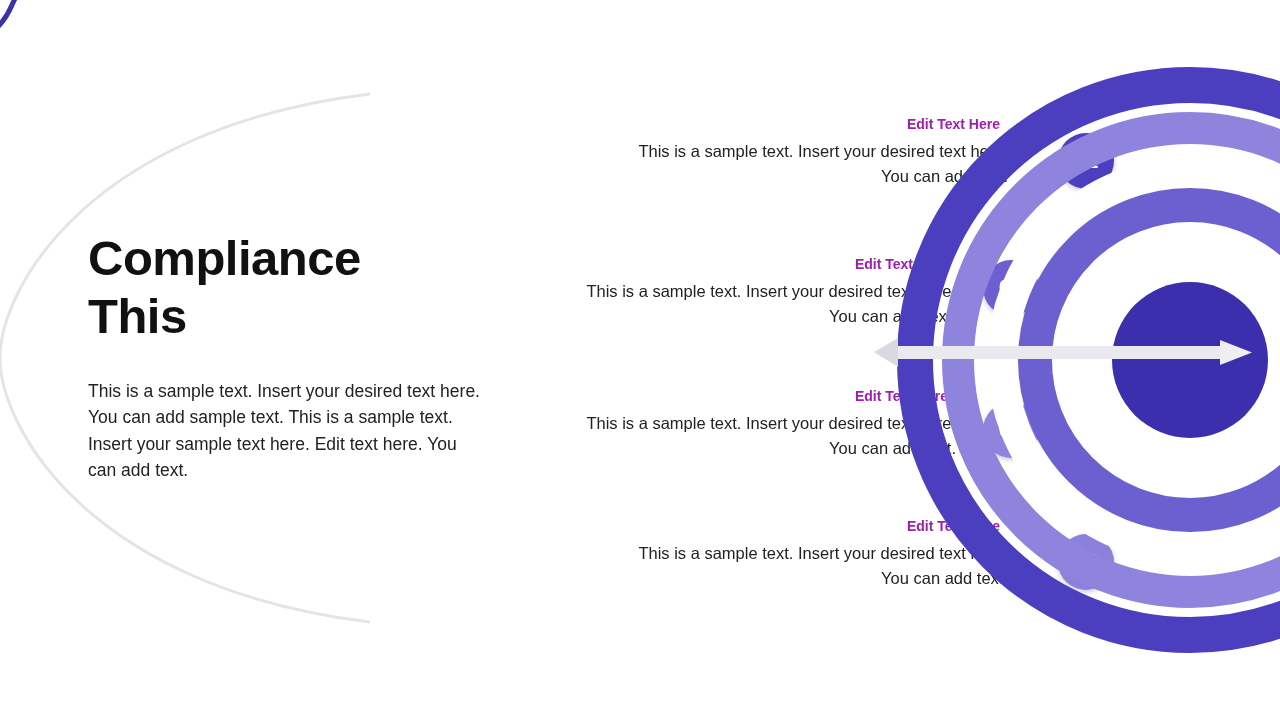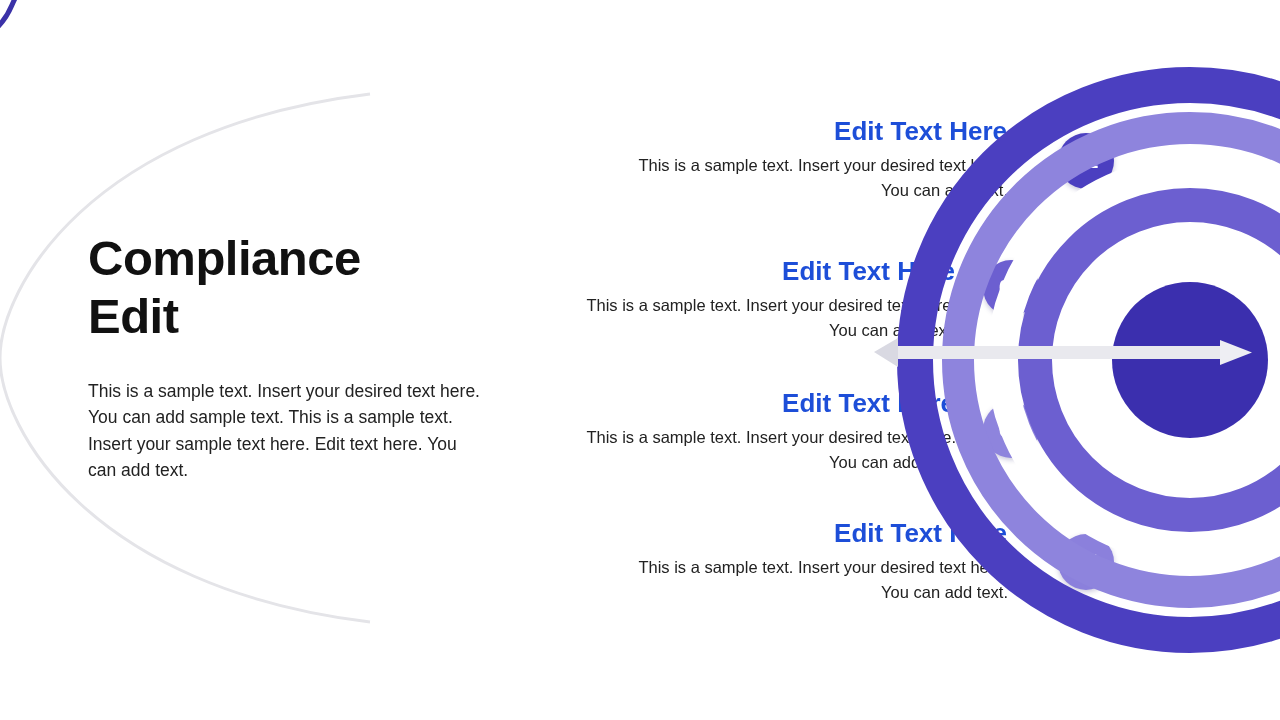--- a/index.html
+++ b/index.html
@@ -56,24 +56,24 @@
     left: 600px;
     top: 110px;
     width: 420px;
   }
   .item {
     position: absolute;
     width: 400px;
     text-align: right;
   }
   .item-title {
-    font-size: 26px;
+    font-size: 14px;
     font-weight: bold;
-    color: #1d4ed8;
-    margin: 0 1px 6px 0;
+    color: #a21caf;
+    margin: 0 8px 6px 0;
     line-height: 1.2;
   }
   .item-desc {
     font-size: 16.5px;
     line-height: 1.5;
     color: #222222;
     margin: 0;
   }
   .item-0 { top: 6px;   left: 8px;  width: 400px; }
   .item-1 { top: 146px; left: -44px; width: 400px; }
@@ -118,21 +118,21 @@
   }
 </style>
 </head>
 <body>
 
 <svg class="deco-swoosh" viewBox="0 0 260 230">
   <path d="M196 -10 C 150 30, 100 30, 72 95 C 55 135, 20 140, -30 128" fill="none" stroke="#3b32a8" stroke-width="5" stroke-linecap="round"></path>
 </svg>
 
 <div class="left-block">
-  <h1 class="slide-title">Compliance Edit</h1>
+  <h1 class="slide-title">Compliance This</h1>
   <p class="slide-subtext">This is a sample text. Insert your desired text here. You can add sample text. This is a sample text. Insert your sample text here. Edit text here. You can add text.</p>
 </div>
 
 <div class="items">
   <div class="item item-0">
     <p class="item-title">Edit Text Here</p>
     <p class="item-desc">This is a sample text. Insert your desired text here. You can add text.</p>
   </div>
   <div class="item item-1">
     <p class="item-title">Edit Text Here</p>

